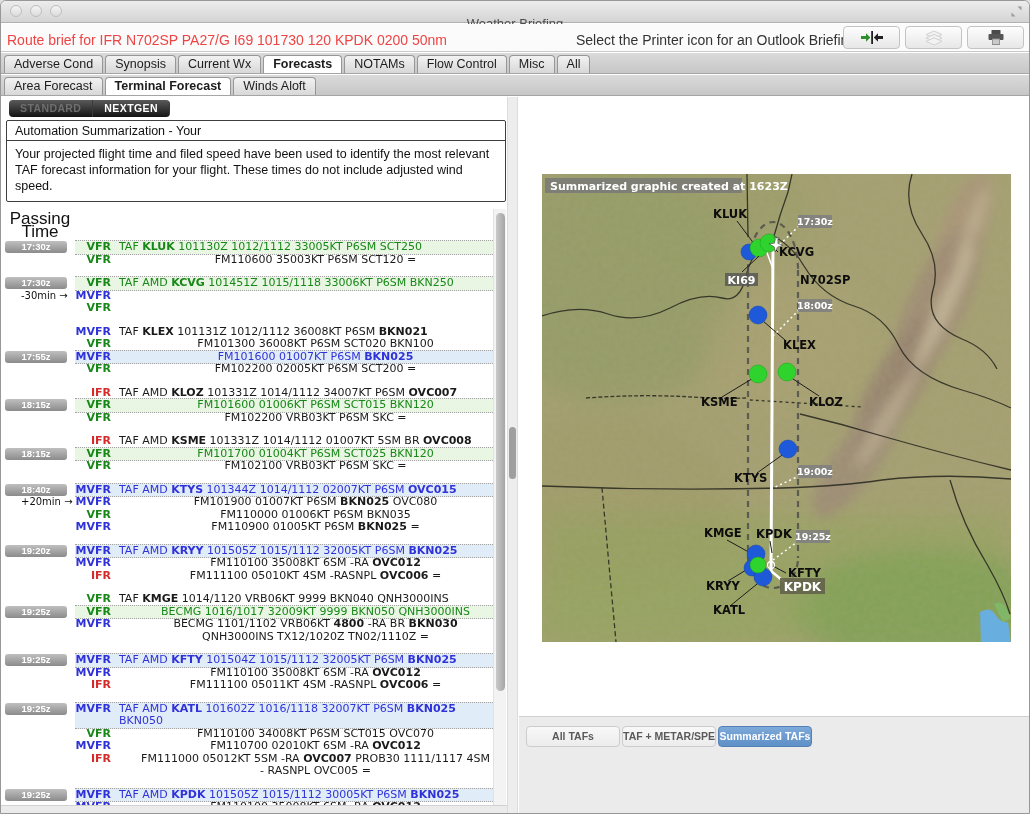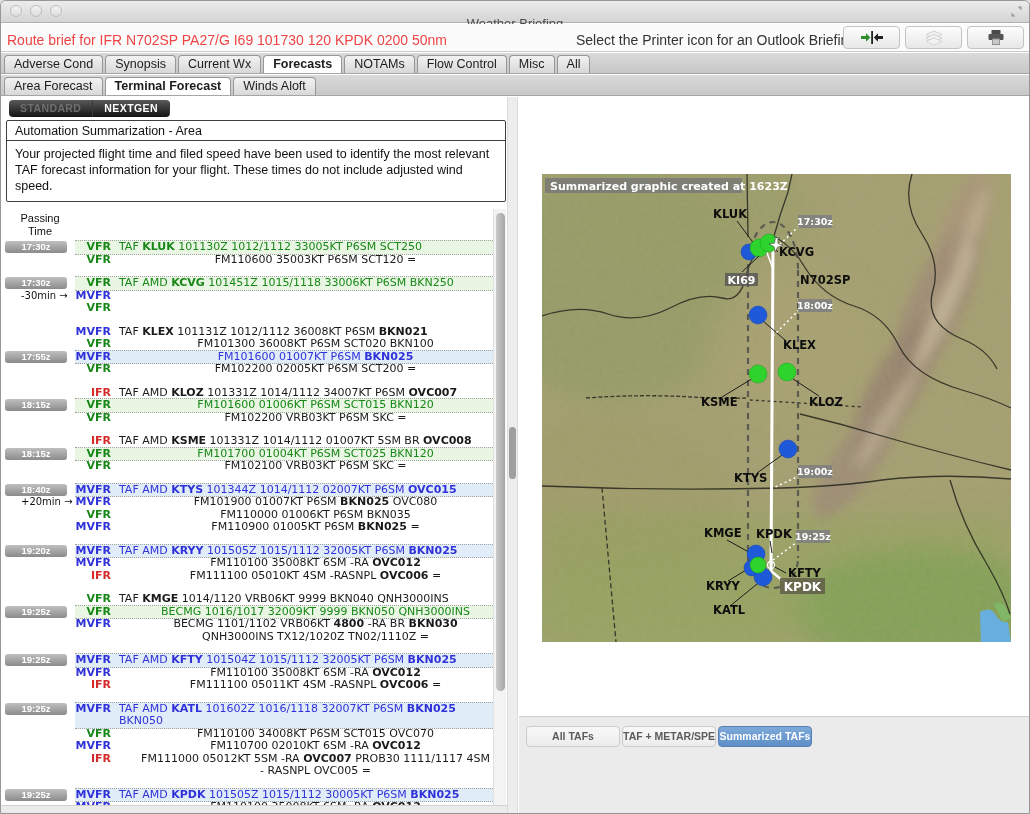--- a/index.html
+++ b/index.html
@@ -28,21 +28,21 @@
   .tab.selected { background:#fff; font-weight:bold; }
 
   
   .left-pane { position:absolute; left:0; top:96px; width:506px; bottom:0; background:#fff;border-radius:6px; }
   .mode-toggle { position:absolute; left:8px; top:3px; display:flex; border-radius:4px; overflow:hidden; }
   .mode-opt { height:17px; line-height:17px; padding:0 11px; font-size:10.5px; font-weight:bold; letter-spacing:.4px; background:linear-gradient(#5a5a5a,#141414); color:#6e6e6e; border-right:1px solid #3a3a3a; }
   .mode-opt.selected { color:#fff; }
   .summary-box { position:absolute; left:5px; width:500px; top:23px; height:82px; border:1px solid #3e3e3e; border-radius:2px; background:#fff; }
   .summary-title { padding:3px 8px 2px 8px; font-size:12.5px; color:#111; border-bottom:1px solid #3e3e3e; }
   .summary-body { padding:5px 8px; font-size:12.5px; line-height:16px; color:#111; }
-  .passing-header { position:absolute; left:8px; top:115px; width:62px; text-align:center; font-size:11px; line-height:13px; color:#111; }
+  .passing-header { position:absolute; left:8px; top:115px; width:62px; text-align:center; font-size:17px; line-height:13px; color:#111; }
   .taf-list { position:absolute; left:0; top:141px; width:492px; bottom:8px; overflow:hidden; font-family:"DejaVu Sans", sans-serif; font-size:11px; padding-top:3px; }
   .taf-block { margin-bottom:11px; }
   .taf-line { position:relative; display:flex; align-items:flex-start; line-height:12.5px; z-index:0; }
   .taf-line.hl-green::after, .taf-line.hl-blue::after { content:""; position:absolute; left:74px; right:0; top:-1px; bottom:-1px; z-index:-1; border-top:1px dotted #a3a3a3; border-bottom:1px dotted #a3a3a3; }
   .taf-line.hl-green::after { background:#e9f6e3; }
   .taf-line.hl-blue::after { background:#e1ecf9; }
   .badge-cell { width:70px; flex:none; display:flex; justify-content:center; align-items:center; }
   .time-badge { width:62px; height:12px; line-height:12px; border-radius:3px; background:linear-gradient(#bfbfbf,#8b8b8b); color:#fff; font-weight:bold; font-size:9.5px; text-align:center; font-family:"Liberation Sans",sans-serif; }
   .time-note { width:70px; font-size:10px; color:#111; padding-left:20px; white-space:nowrap; }
   .cat { width:40px; flex:none; text-align:right; font-weight:bold; }
@@ -134,21 +134,21 @@
       <div class="tab">Misc</div>
       <div class="tab">All</div>
     </div>
 
   <div class="left-pane">
     <div class="mode-toggle">
         <div class="mode-opt">STANDARD</div>
         <div class="mode-opt selected">NEXTGEN</div>
       </div>
     <div class="summary-box">
-      <div class="summary-title">Automation Summarization - Area</div>
+      <div class="summary-title">Automation Summarization - Your</div>
       <div class="summary-body">Your projected flight time and filed speed have been used to identify the most relevant TAF forecast information for your flight. These times do not include adjusted wind speed.</div>
     </div>
     <div class="passing-header">
       <div>Passing</div>
       <div>Time</div>
     </div>
     <div class="taf-list">
         <div class="taf-block">
           <div class="taf-line hl-green tc-vfr">
             <div class="badge-cell">

